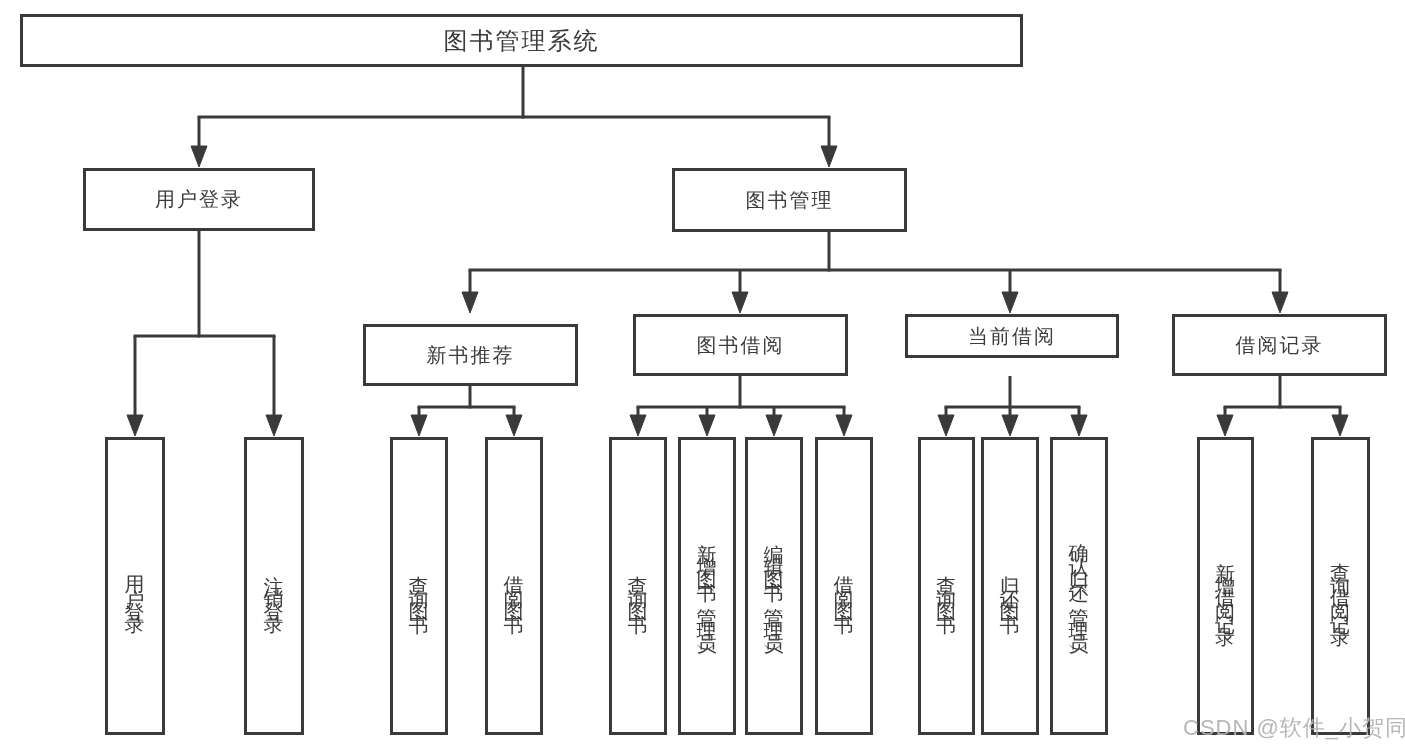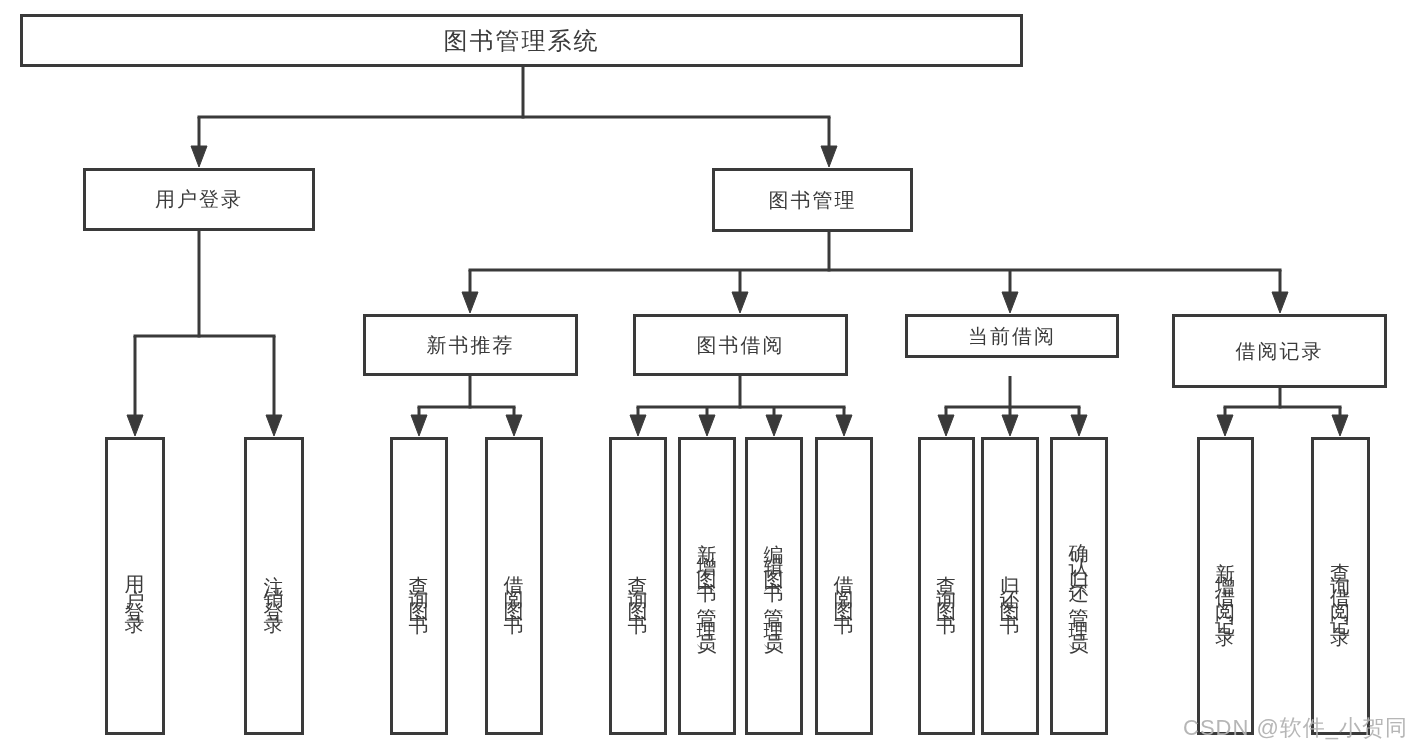--- a/index.html
+++ b/index.html
@@ -104,26 +104,26 @@
       <line x1="1225" y1="407" x2="1225" y2="417"></line>
       <polygon points="1217,415 1233,415 1225,436"></polygon>
       <line x1="1340" y1="407" x2="1340" y2="417"></line>
       <polygon points="1332,415 1348,415 1340,436"></polygon>
     </g>
   </svg>
 
   <div class="box root" style="left:20px;top:14px;width:1003px;height:53px;">图书管理系统</div>
 
   <div class="box" style="left:83px;top:168px;width:232px;height:63px;">用户登录</div>
-  <div class="box" style="left:712px;top:168px;width:201px;height:64px;text-align:right;">图书管理</div>
+  <div class="box" style="left:672px;top:168px;width:235px;height:64px;text-align:right;">图书管理</div>
 
-  <div class="box" style="left:363px;top:314px;width:215px;height:62px;">新书推荐</div>
+  <div class="box" style="left:363px;top:324px;width:215px;height:62px;">新书推荐</div>
   <div class="box" style="left:633px;top:314px;width:215px;height:62px;">图书借阅</div>
   <div class="box" style="left:905px;top:314px;width:214px;height:44px;">当前借阅</div>
-  <div class="box" style="left:1172px;top:314px;width:215px;height:74px;">借阅记录</div>
+  <div class="box" style="left:1172px;top:314px;width:215px;height:62px;">借阅记录</div>
 
   <div class="box leaf" style="left:105px;width:60px;">
     <span class="vtext">用户登录</span>
   </div>
   <div class="box leaf" style="left:244px;width:60px;">
     <span class="vtext">注销登录</span>
   </div>
 
   <div class="box leaf" style="left:390px;width:58px;">
     <span class="vtext">查询图书</span>

